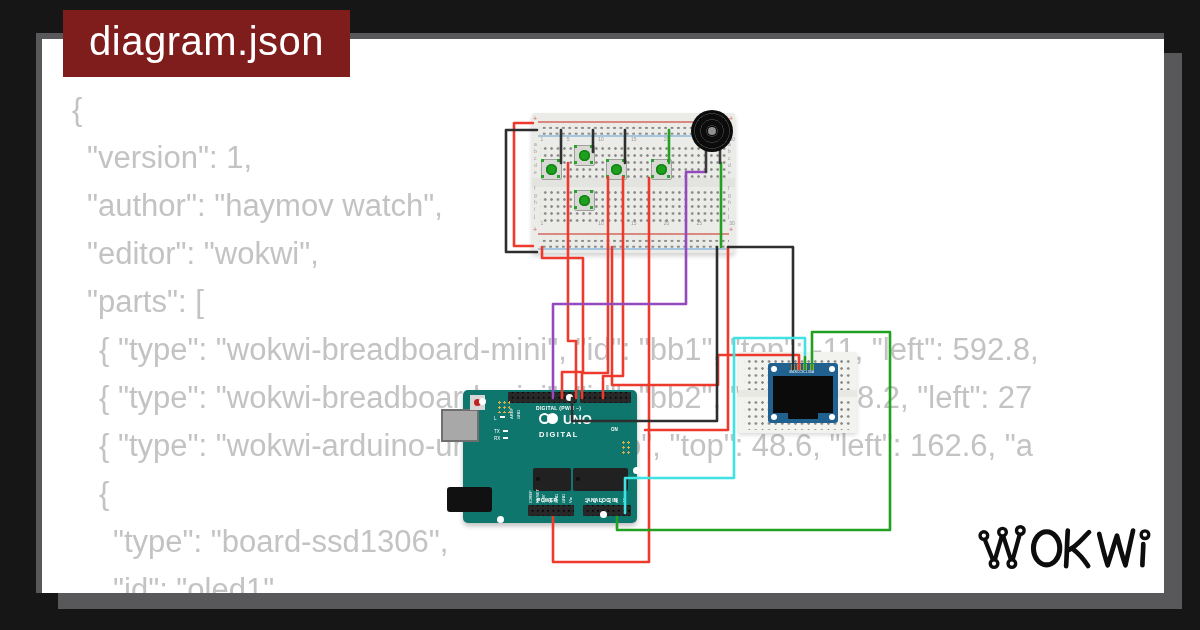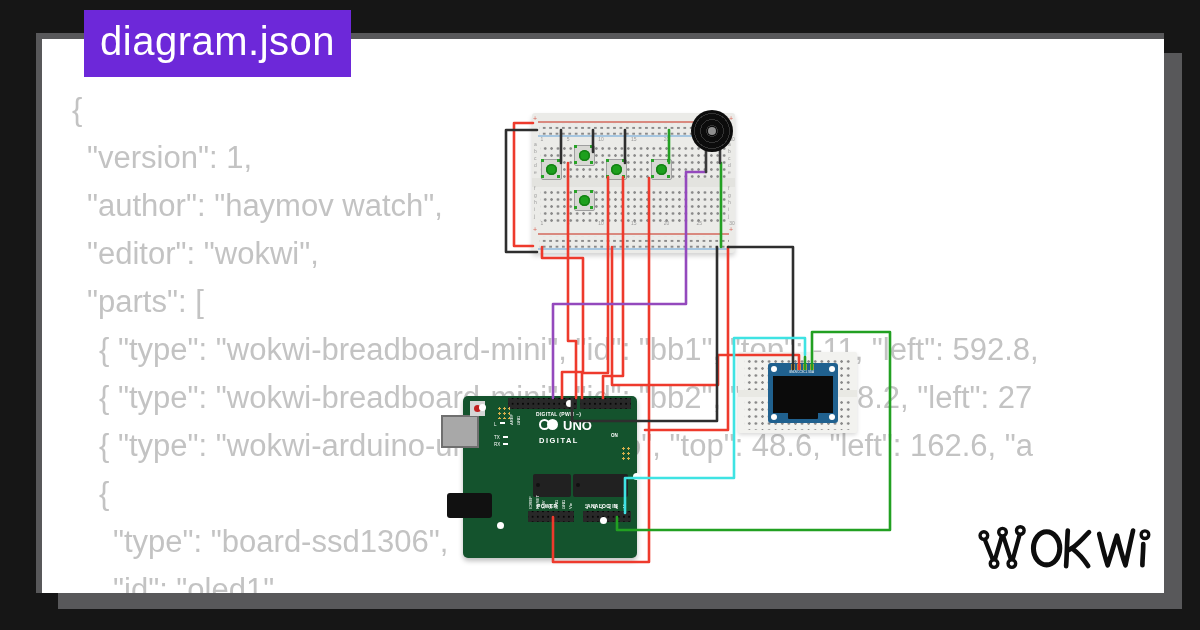--- a/index.html
+++ b/index.html
@@ -1,22 +1,22 @@
 <!DOCTYPE html>
 <html><head>
 <meta charset="utf-8">
 <style>
   html,body{margin:0;padding:0;}
   body{width:1200px;height:630px;position:relative;background:#161616;overflow:hidden;
        font-family:"Liberation Sans",sans-serif;}
   .card{position:absolute;left:36px;top:33px;width:1128px;height:560px;background:#ffffff;
         border-left:6px solid #58585a;border-top:6px solid #58585a;box-sizing:border-box;
         box-shadow:20px 18px 0 -2px #58585a;overflow:hidden;}
-  .titlebox{position:absolute;left:84px;top:10px;background:#6d28d9;color:#fff;
-        font-size:40px;padding:9px 16px 13px;z-index:30;letter-spacing:.5px;}
+  .titlebox{position:absolute;left:63px;top:10px;background:#7f1d1d;color:#fff;
+        font-size:40px;padding:9px 26px 13px;z-index:30;letter-spacing:.5px;}
   .code-line{position:absolute;white-space:nowrap;font-size:31px;color:#c3c3c3;z-index:1;}
   .circuit *{position:absolute;}
   
   .bb{position:absolute;left:490px;top:74px;width:203px;height:140px;background:#ebebe8;
       border-radius:3px;box-shadow:0 3px 5px rgba(0,0,0,.18);z-index:2;}
   .bb .railline{left:6px;width:191px;height:2px;}
   .railline.red{background:#d9897f;} .railline.blue{background:#a6c6e0;}
   .dots{background-image:radial-gradient(circle,#8a8a8a 1.2px,transparent 1.45px);
         background-size:6.4px 7px;background-position:2px 2px;}
   .raildots{left:7px;width:190px;height:12px;background-size:6.4px 5.8px;}
@@ -28,22 +28,22 @@
   .btn::before{content:"";position:absolute;width:3px;height:3px;background:#27a327;top:-1px;left:-1px;
       box-shadow:16px 0 #27a327,0 16px #27a327,16px 16px #27a327;}
   .btn::after{content:"";position:absolute;left:4px;top:4px;width:11px;height:11px;border-radius:50%;
       background:#1da01d;box-shadow:inset 0 0 0 1.5px #158115;}
   
   .buzzer{left:649px;top:71px;width:42px;height:42px;border-radius:50%;z-index:7;
       background:repeating-radial-gradient(circle at 50% 50%,#0c0c0c 0 5px,#333 5px 6px);}
   .buzzer::after{content:"";position:absolute;left:17px;top:17px;width:8px;height:8px;
       border-radius:50%;background:#909090;}
   
-  .uno{left:421px;top:351px;width:174px;height:162px;background:#14532d;border-radius:5px;
-      box-shadow:0 3px 5px rgba(0,0,0,.25);z-index:2;margin-top:6px;}
+  .uno{left:421px;top:351px;width:174px;height:133px;background:#0f766e;border-radius:5px;
+      box-shadow:0 3px 5px rgba(0,0,0,.25);z-index:2;}
   .usb{left:-22px;top:19px;width:38px;height:33px;background:#a8a8a8;border:2px solid #6f6f6f;box-sizing:border-box;}
   .jack{left:-16px;top:97px;width:45px;height:25px;background:#111;border-radius:3px;}
   .reset{left:7px;top:5px;width:15px;height:15px;background:#d6d6d6;}
   .reset::after{content:"";position:absolute;left:4px;top:4px;width:7px;height:7px;border-radius:50%;background:#c21f1f;}
   .hdr{height:11px;background:#282828;border-radius:1px;
       background-image:radial-gradient(circle,#070707 1.1px,transparent 1.3px);background-size:5.2px 5.5px;background-position:2px 3px;}
   .sm{color:#fff;font-size:5px;font-weight:bold;line-height:5px;letter-spacing:.3px;white-space:nowrap;}
   .xs{color:#fff;font-size:4.5px;line-height:4.5px;white-space:nowrap;}
   .vpin{writing-mode:vertical-rl;transform:rotate(180deg);font-size:4.2px;color:#fff;line-height:6.6px;
         position:absolute;bottom:0;height:26px;}

